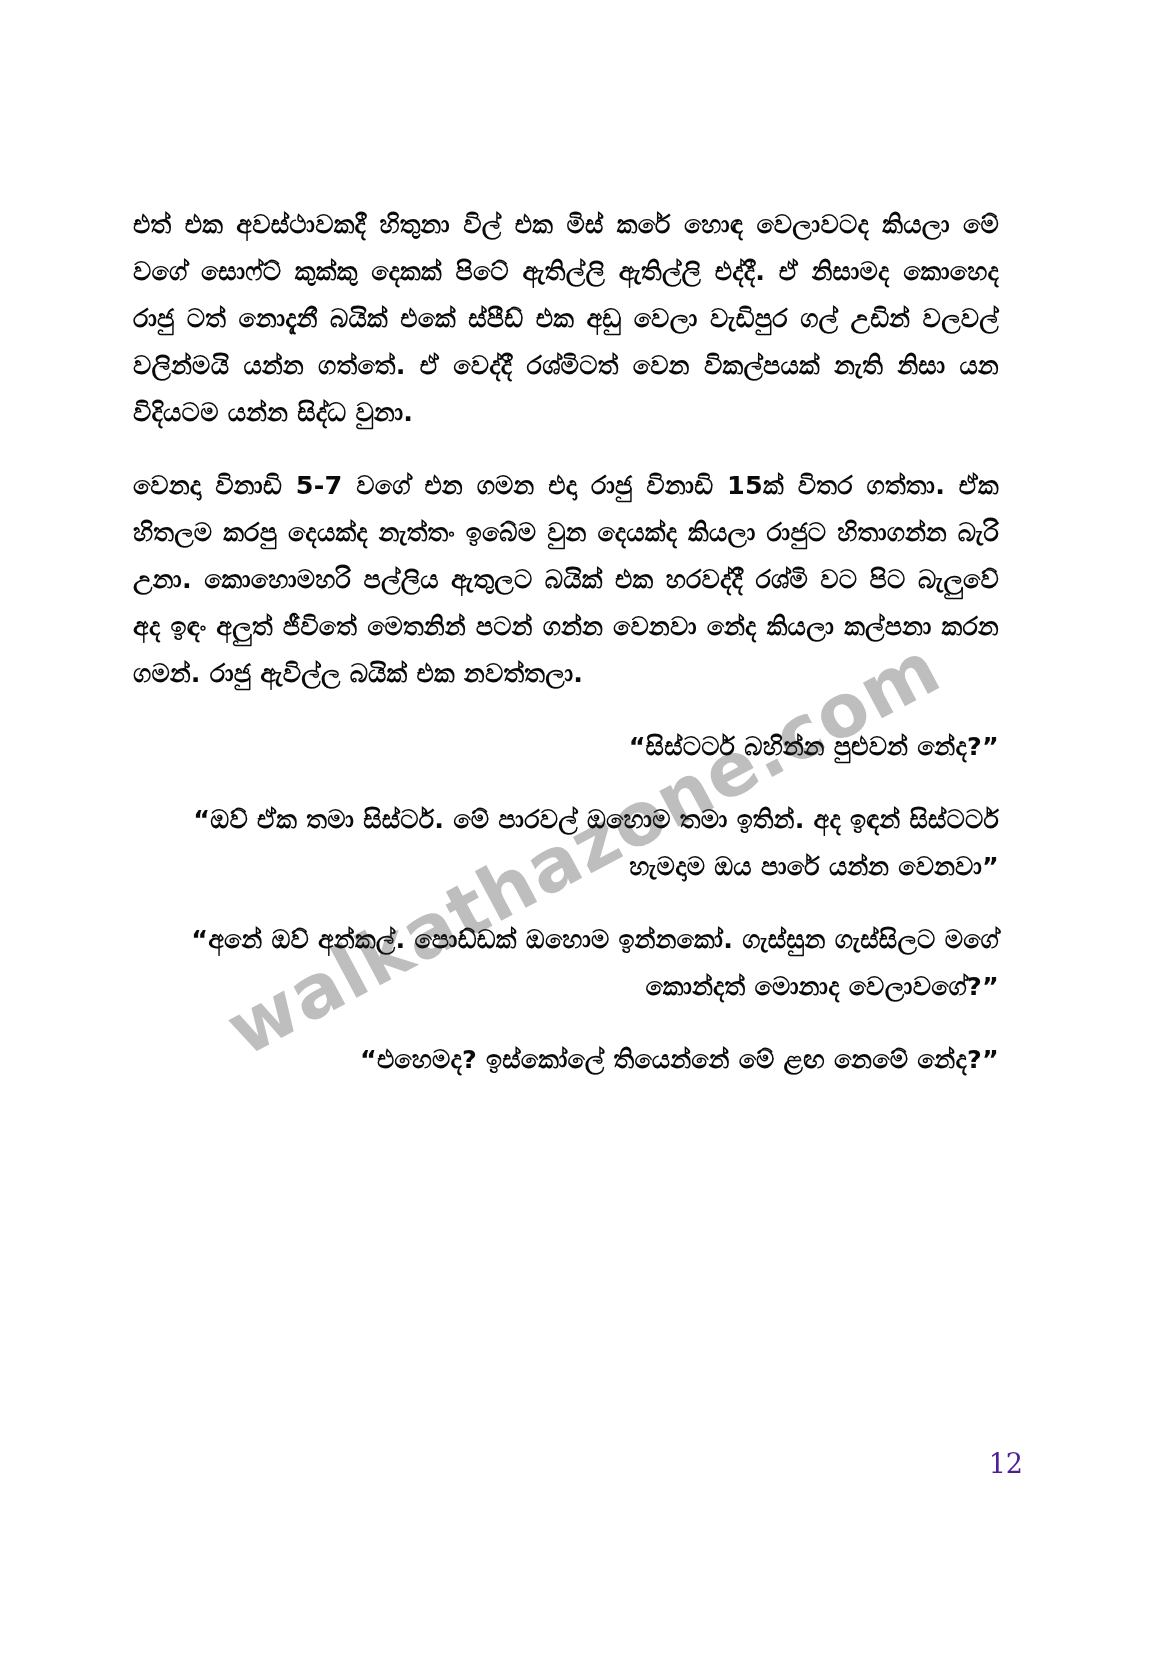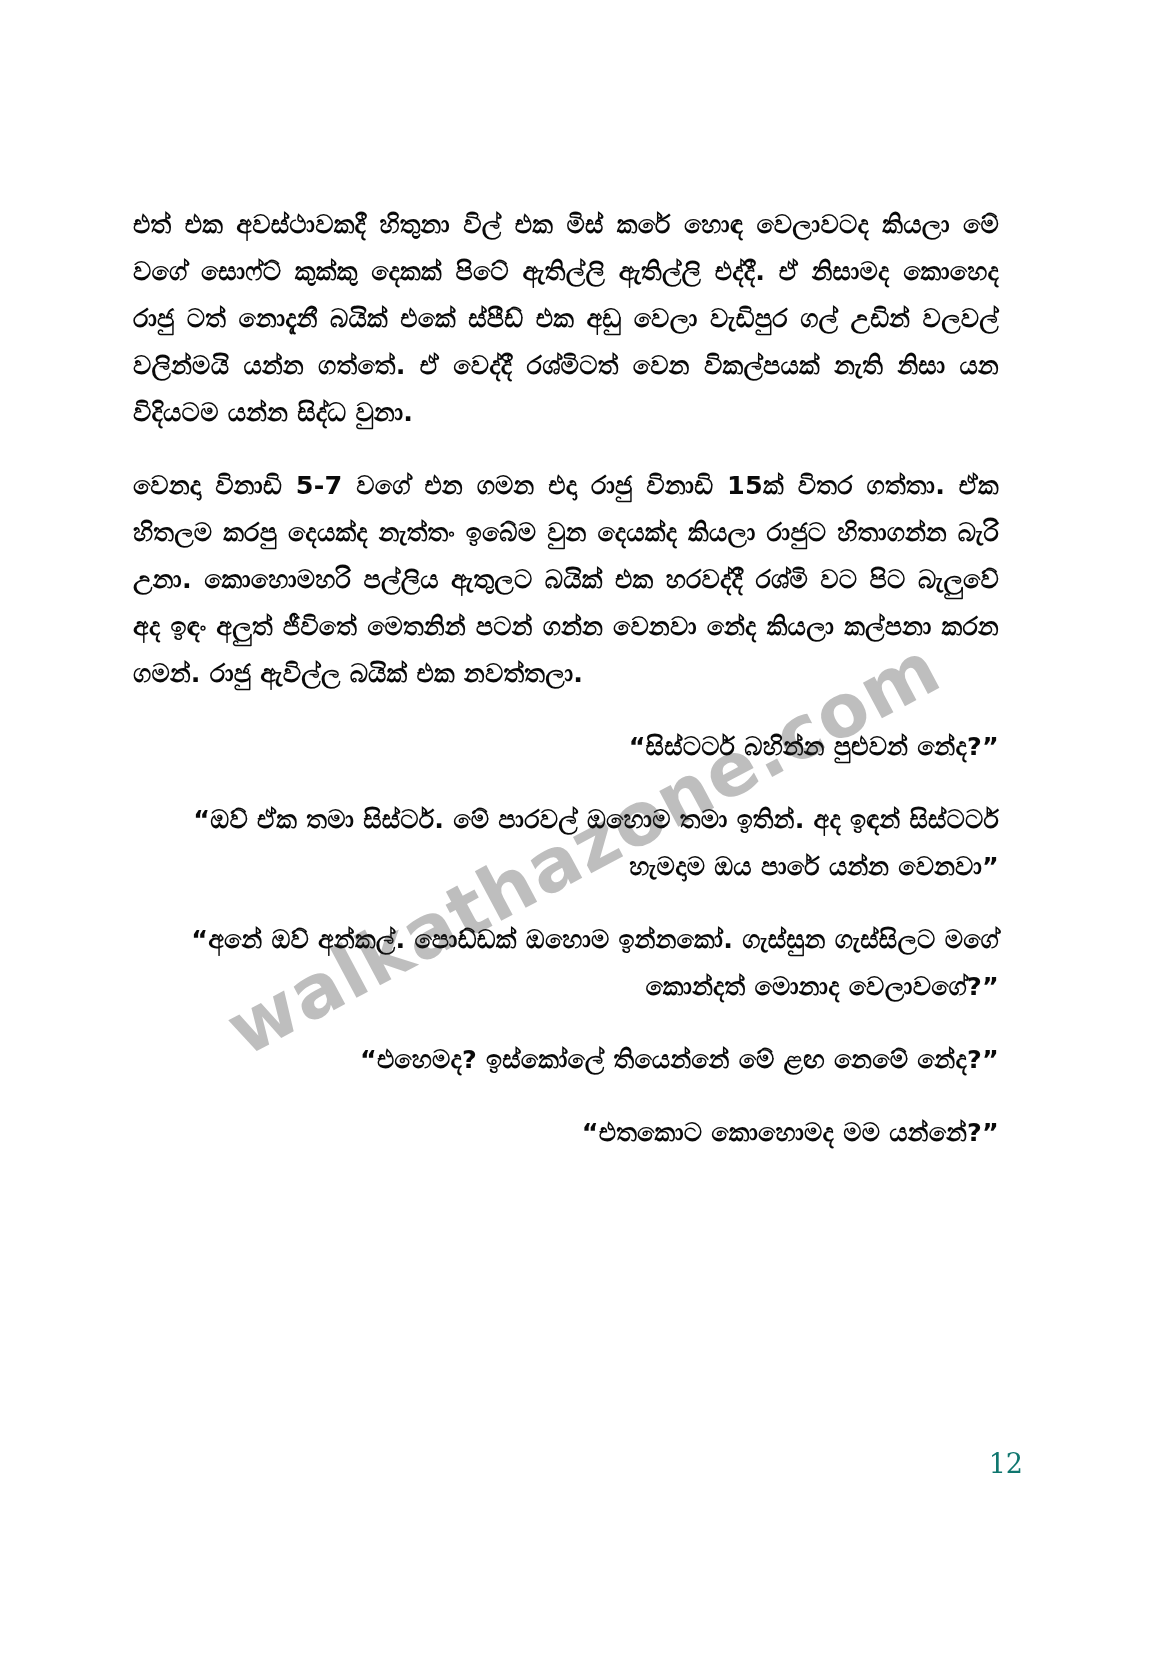--- a/index.html
+++ b/index.html
@@ -52,35 +52,34 @@
     letter-spacing: 1px;
     pointer-events: none;
     user-select: none;
   }
   .page-number {
     position: absolute;
     right: 143px;
     bottom: 196px;
     font-family: "DejaVu Serif", serif;
     font-size: 27px;
-    color: #0f766e;
+    color: #4c1d95;
   }
 </style>
 </head>
 <body>
 
 <div class="page">
 
   <div class="content">
     <p class="para">එත් එක අවස්ථාවකදී හිතුනා විල් එක මිස් කරේ හොඳ වෙලාවටද කියලා මේ වගේ සොෆ්ට් කුක්කු දෙකක් පිටේ ඇතිල්ලි ඇතිල්ලි එද්දී. ඒ නිසාමද කොහෙද රාජු ටත් නොදැනී බයික් එකේ ස්පීඩ් එක අඩු වෙලා වැඩිපුර ගල් උඩින් වලවල් වලින්මයි යන්න ගත්තේ. ඒ වෙද්දී රශ්මිටත් වෙන විකල්පයක් නැති නිසා යන විදියටම යන්න සිද්ධ වුනා.</p>
     <p class="para">වෙනදා විනාඩි 5-7 වගේ එන ගමන එදා රාජු විනාඩි 15ක් විතර ගත්තා. ඒක හිතලම කරපු දෙයක්ද නැත්තං ඉබේම වුන දෙයක්ද කියලා රාජුට හිතාගන්න බැරි උනා. කොහොමහරි පල්ලිය ඇතුලට බයික් එක හරවද්දී රශ්මි වට පිට බැලුවේ අද ඉඳං අලුත් ජීවිතේ මෙතනින් පටන් ගන්න වෙනවා නේද කියලා කල්පනා කරන ගමන්. රාජු ඇවිල්ල බයික් එක නවත්තලා.</p>
     <p class="para para-dialogue">“සිස්ටර්ට බහින්න පුළුවන් නේද?”</p>
     <p class="para para-dialogue">“ඔව් ඒක තමා සිස්ටර්. මේ පාරවල් ඔහොම තමා ඉතින්. අද ඉඳන් සිස්ටර්ට හැමදාම ඔය පාරේ යන්න වෙනවා”</p>
     <p class="para para-dialogue">“අනේ ඔව් අන්කල්. පොඩ්ඩක් ඔහොම ඉන්නකෝ. ගැස්සුන ගැස්සිලට මගේ කොන්දත් මොනාද වෙලාවගේ?”</p>
     <p class="para para-dialogue">“එහෙමද? ඉස්කෝලේ තියෙන්නේ මේ ළඟ නෙමේ නේද?”</p>
-    <p class="para para-dialogue">“එතකොට කොහොමද මම යන්නේ?”</p>
   </div>
 
   <div class="watermark">walkathazone.com</div>
 
   <div class="page-number">12</div>
 
 </div>
 
 </body></html>

